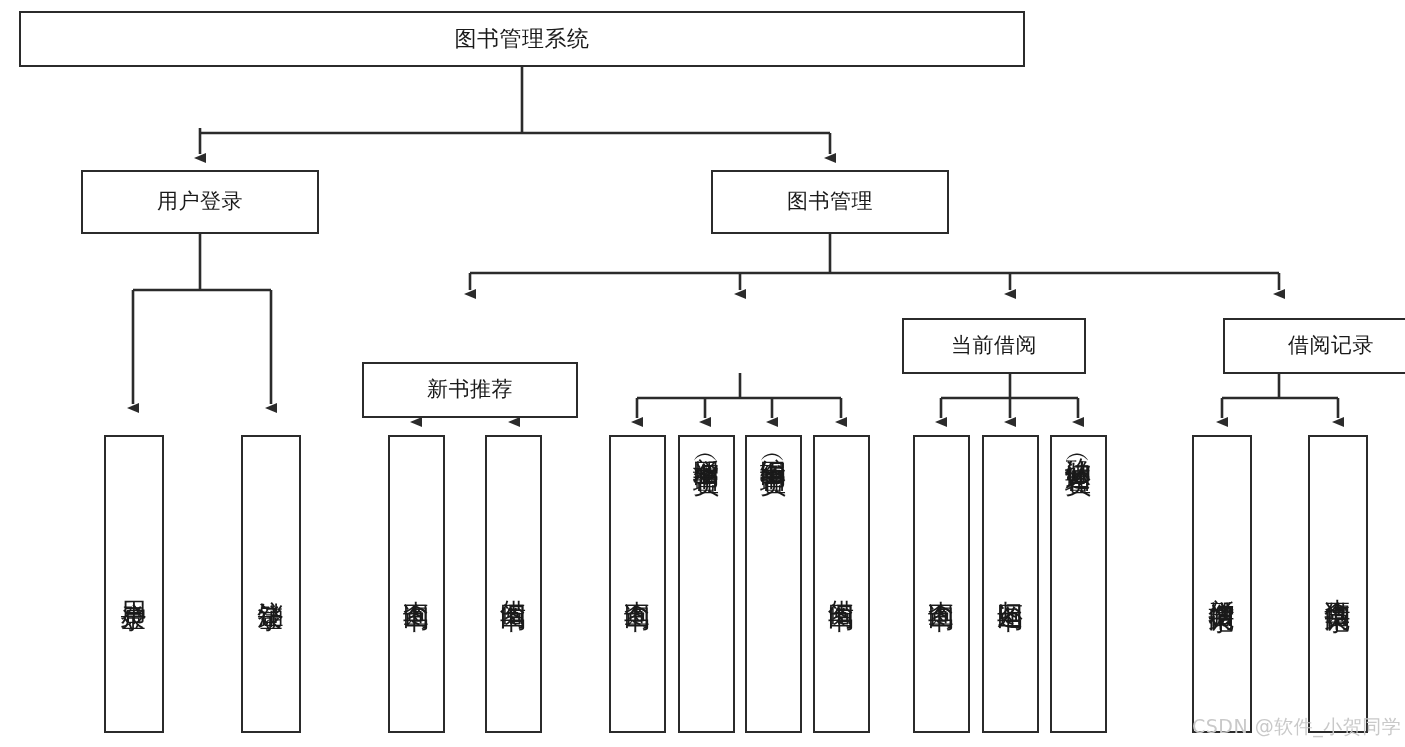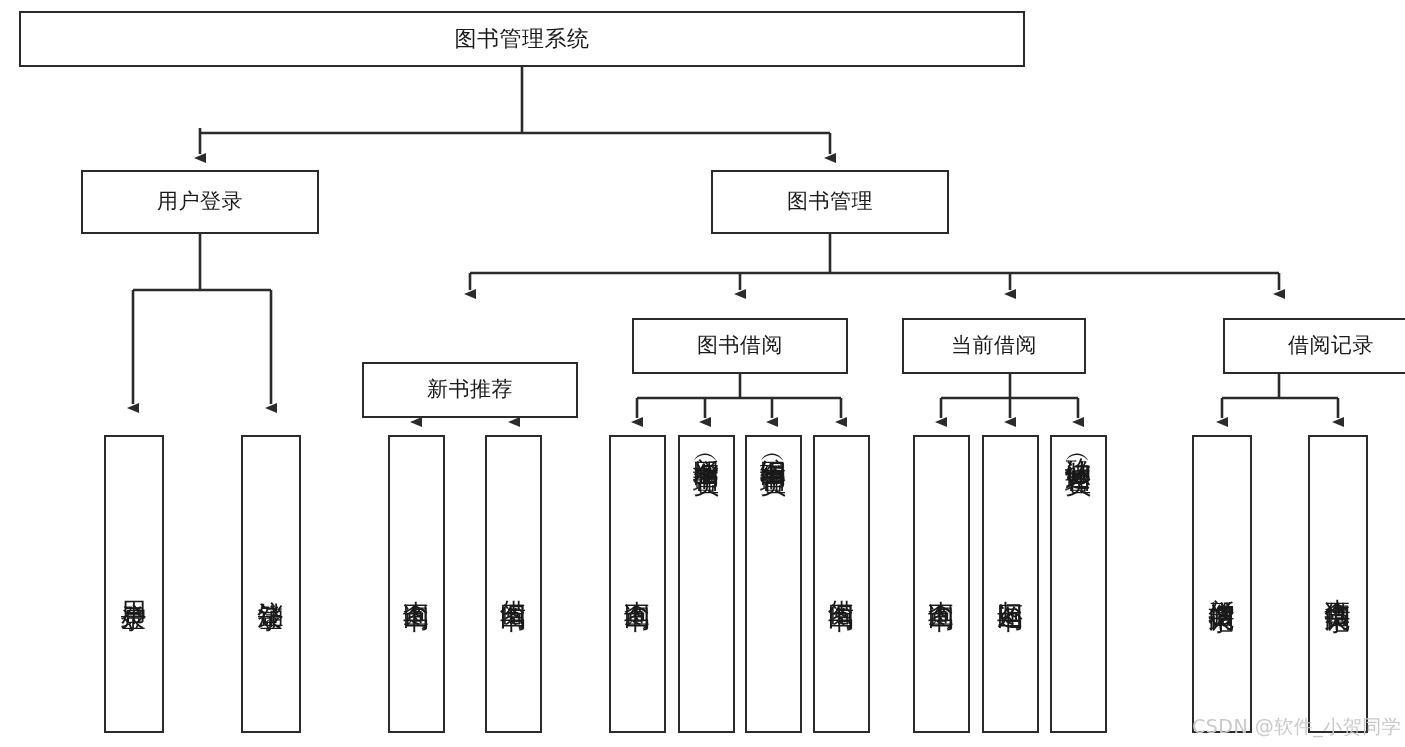--- a/index.html
+++ b/index.html
@@ -142,23 +142,20 @@
   <div class="node h" style="left:81px; top:170px; width:238px; height:64px;">
     <span class="node-label">用户登录</span>
   </div>
   <div class="node h" style="left:711px; top:170px; width:238px; height:64px;">
     <span class="node-label">图书管理</span>
   </div>
 
   <div class="node h" style="left:362px; top:318px; width:216px; height:56px;margin-top:44px;">
     <span class="node-label">新书推荐</span>
   </div>
-  <div class="node h" style="left:632px; top:318px; width:216px; height:56px;">
-    <span class="node-label">图书借阅</span>
-  </div>
   <div class="node h" style="left:902px; top:318px; width:184px; height:56px;">
     <span class="node-label">当前借阅</span>
   </div>
   <div class="node h" style="left:1223px; top:318px; width:216px; height:56px;">
     <span class="node-label">借阅记录</span>
   </div>
 
   <div class="node v mid" style="left:104px; top:435px; width:60px; height:298px;">
     <span class="node-label">用户登录</span>
   </div>

